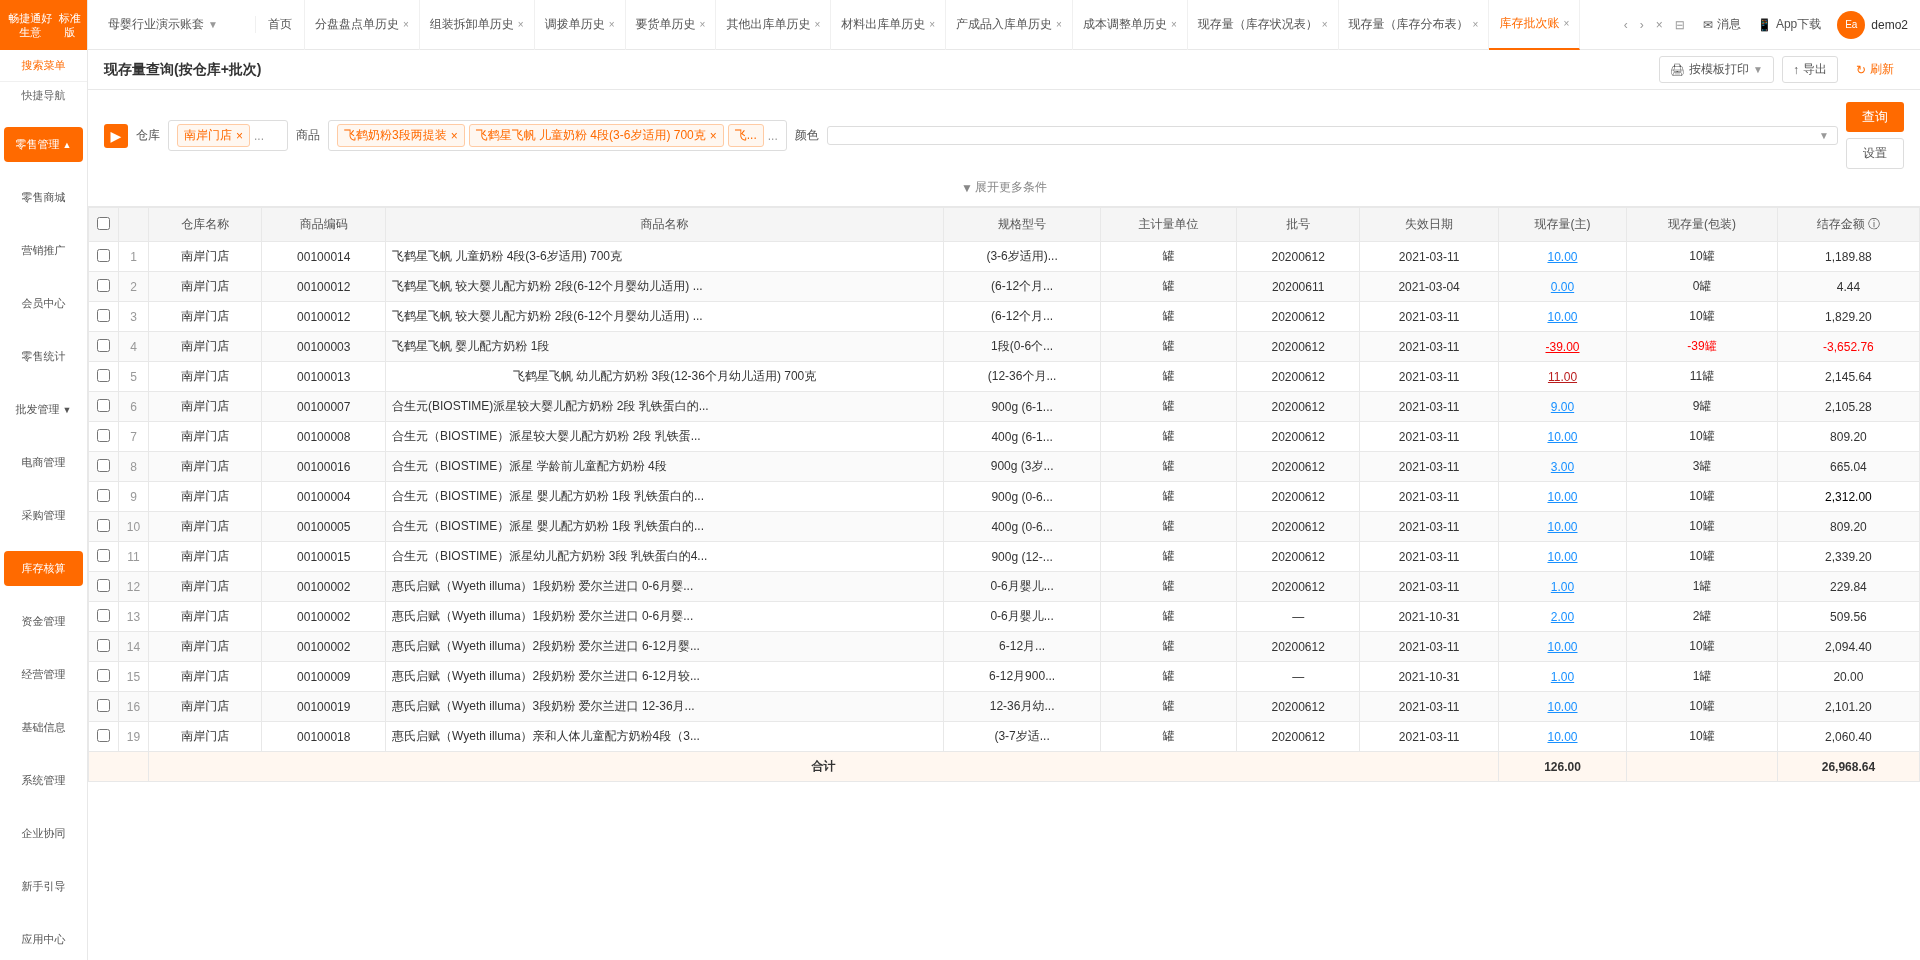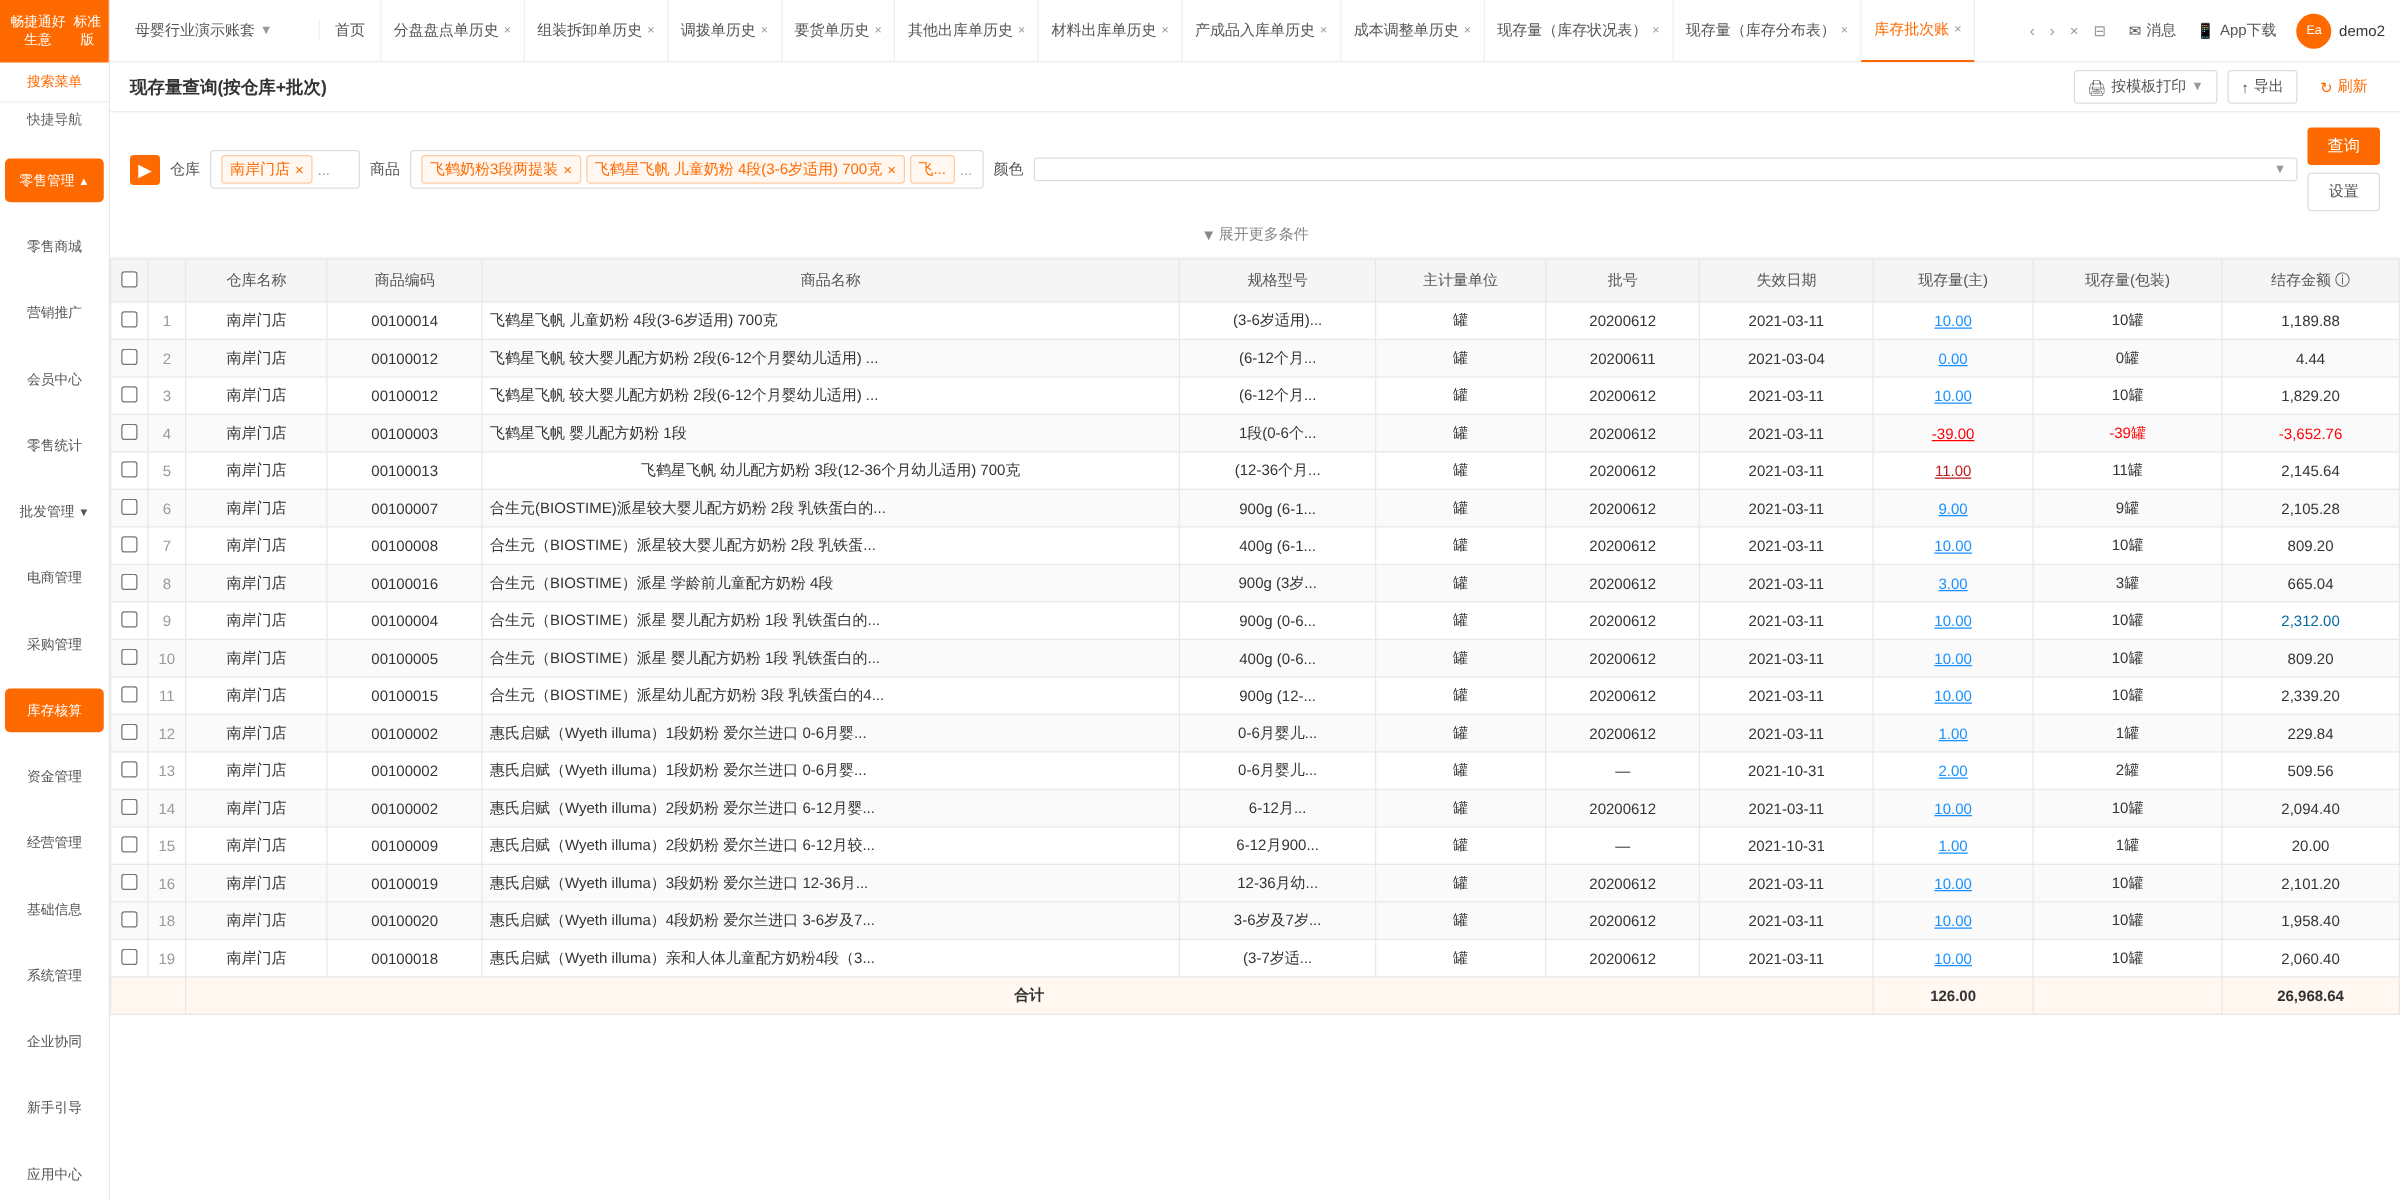--- a/index.html
+++ b/index.html
@@ -394,21 +394,21 @@
     <td class="num-col" style="color:#999;">9</td>
     <td>南岸门店</td>
     <td>00100004</td>
     <td style="text-align:left;max-width:300px;overflow:hidden;text-overflow:ellipsis;white-space:nowrap;">合生元（BIOSTIME）派星 婴儿配方奶粉 1段 乳铁蛋白的...</td>
     <td>900g (0-6...</td>
     <td>罐</td>
     <td>20200612</td>
     <td>2021-03-11</td>
     <td style="color:#1890ff;text-decoration:underline;cursor:pointer;">10.00</td>
     <td style="color:#333;">10罐</td>
-    <td style="color:#0369a1;">2,312.00</td>
+    <td style="color:#000000;">2,312.00</td>
   </tr>
           <tr class="even">
     <td><input type="checkbox" style=""></td>
     <td class="num-col" style="color:#999;">10</td>
     <td>南岸门店</td>
     <td>00100005</td>
     <td style="text-align:left;max-width:300px;overflow:hidden;text-overflow:ellipsis;white-space:nowrap;">合生元（BIOSTIME）派星 婴儿配方奶粉 1段 乳铁蛋白的...</td>
     <td>400g (0-6...</td>
     <td>罐</td>
     <td>20200612</td>
@@ -493,34 +493,20 @@
     <td>南岸门店</td>
     <td>00100019</td>
     <td style="text-align:left;max-width:300px;overflow:hidden;text-overflow:ellipsis;white-space:nowrap;">惠氏启赋（Wyeth illuma）3段奶粉 爱尔兰进口 12-36月...</td>
     <td>12-36月幼...</td>
     <td>罐</td>
     <td>20200612</td>
     <td>2021-03-11</td>
     <td style="color:#1890ff;text-decoration:underline;cursor:pointer;">10.00</td>
     <td style="color:#333;">10罐</td>
     <td style="color:#333;">2,101.20</td>
-  </tr>
-          <tr class="even">
-    <td><input type="checkbox" style=""></td>
-    <td class="num-col" style="color:#999;">18</td>
-    <td>南岸门店</td>
-    <td>00100020</td>
-    <td style="text-align:left;max-width:300px;overflow:hidden;text-overflow:ellipsis;white-space:nowrap;">惠氏启赋（Wyeth illuma）4段奶粉 爱尔兰进口 3-6岁及7...</td>
-    <td>3-6岁及7岁...</td>
-    <td>罐</td>
-    <td>20200612</td>
-    <td>2021-03-11</td>
-    <td style="color:#1890ff;text-decoration:underline;cursor:pointer;">10.00</td>
-    <td style="color:#333;">10罐</td>
-    <td style="color:#333;">1,958.40</td>
   </tr>
           <tr>
     <td><input type="checkbox" style=""></td>
     <td class="num-col" style="color:#999;">19</td>
     <td>南岸门店</td>
     <td>00100018</td>
     <td style="text-align:left;max-width:300px;overflow:hidden;text-overflow:ellipsis;white-space:nowrap;">惠氏启赋（Wyeth illuma）亲和人体儿童配方奶粉4段（3...</td>
     <td>(3-7岁适...</td>
     <td>罐</td>
     <td>20200612</td>

